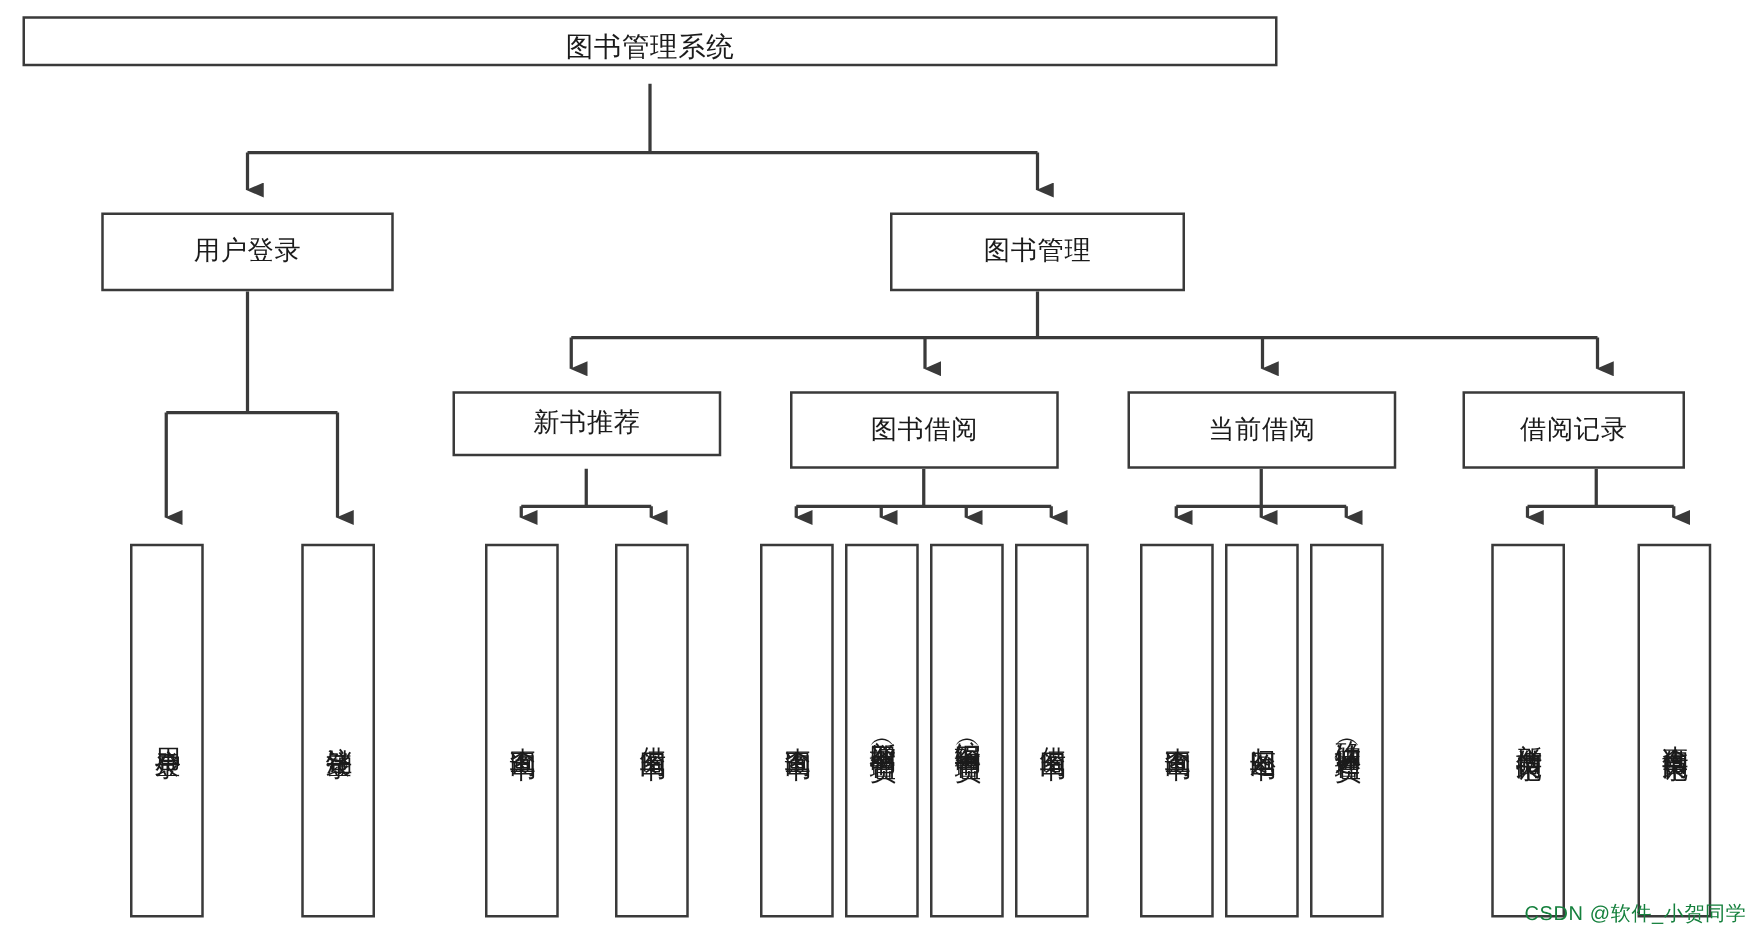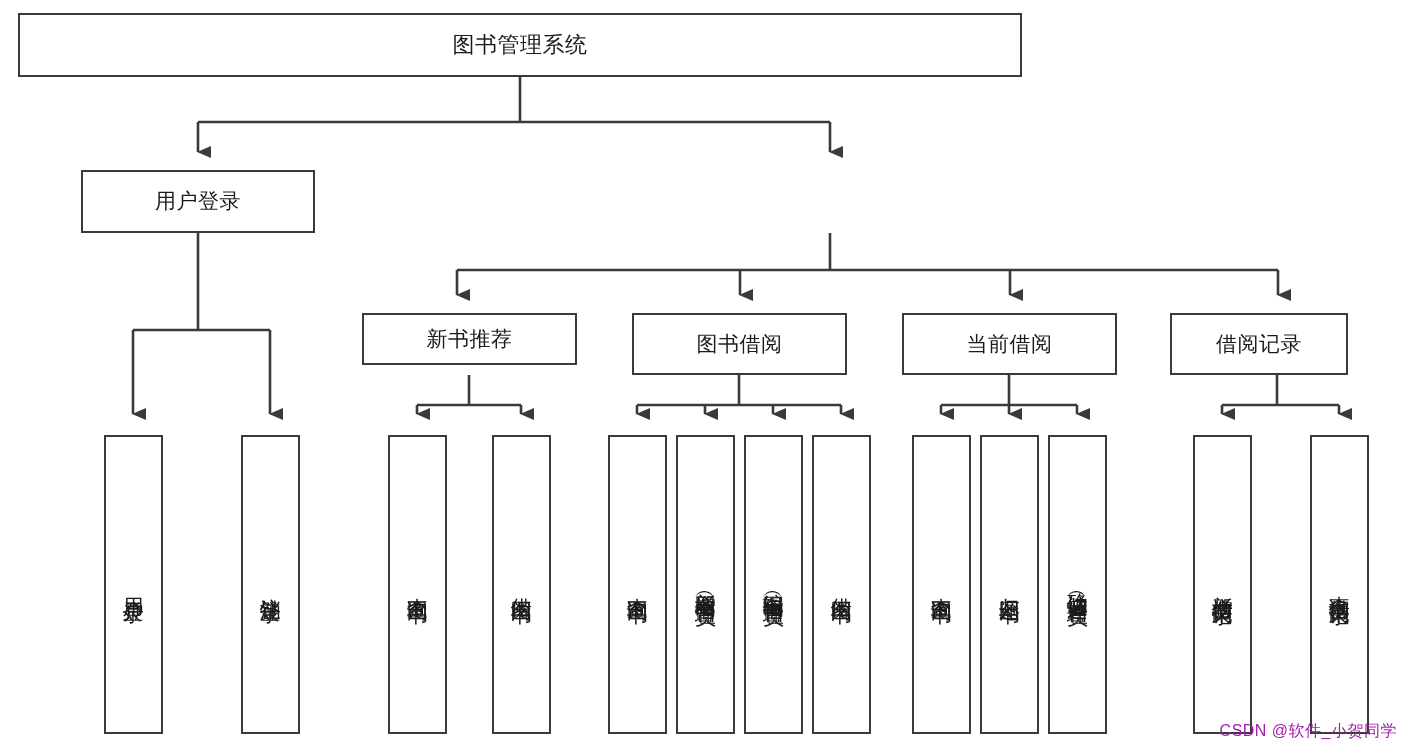--- a/index.html
+++ b/index.html
@@ -59,21 +59,21 @@
     max-height: 100%;
   }
   .node.root .label {
     font-size: 22px;
   }
   #watermark {
     position: absolute;
     right: 8px;
     bottom: 5px;
     font-size: 16px;
-    color: #a21caf;
+    color: #15803d;
     letter-spacing: 0.5px;
     z-index: 5;
     white-space: nowrap;
   }
 </style>
 </head>
 <body>
 
 <div id="canvas">
 
@@ -120,27 +120,30 @@
       <path d="M 1009 405 L 1009 414" marker-end="url(#arrow)"></path>
       <path d="M 1077 405 L 1077 414" marker-end="url(#arrow)"></path>
 
       <path d="M 1277 375 L 1277 405"></path>
       <path d="M 1222 405 L 1339 405"></path>
       <path d="M 1222 405 L 1222 414" marker-end="url(#arrow)"></path>
       <path d="M 1339 405 L 1339 414" marker-end="url(#arrow)"></path>
     </g>
   </svg>
 
-  <div class="node root" style="left:18px; top:13px; width:1004px; height:64px;">
+  <div class="node root" style="left:18px; top:13px; width:1004px; height:40px;align-items:flex-end;">
     <span class="label">图书管理系统</span>
   </div>
 
   <div class="node" style="left:81px; top:170px; width:234px; height:63px;">
     <span class="label">用户登录</span>
   </div>
+  <div class="node" style="left:712px; top:170px; width:236px; height:63px;">
+    <span class="label">图书管理</span>
+  </div>
 
   <div class="node" style="left:362px; top:313px; width:215px; height:52px;">
     <span class="label">新书推荐</span>
   </div>
   <div class="node" style="left:902px; top:313px; width:215px; height:62px;">
     <span class="label">当前借阅</span>
   </div>
   <div class="node" style="left:632px; top:313px; width:215px; height:62px;">
     <span class="label">图书借阅</span>
   </div>

